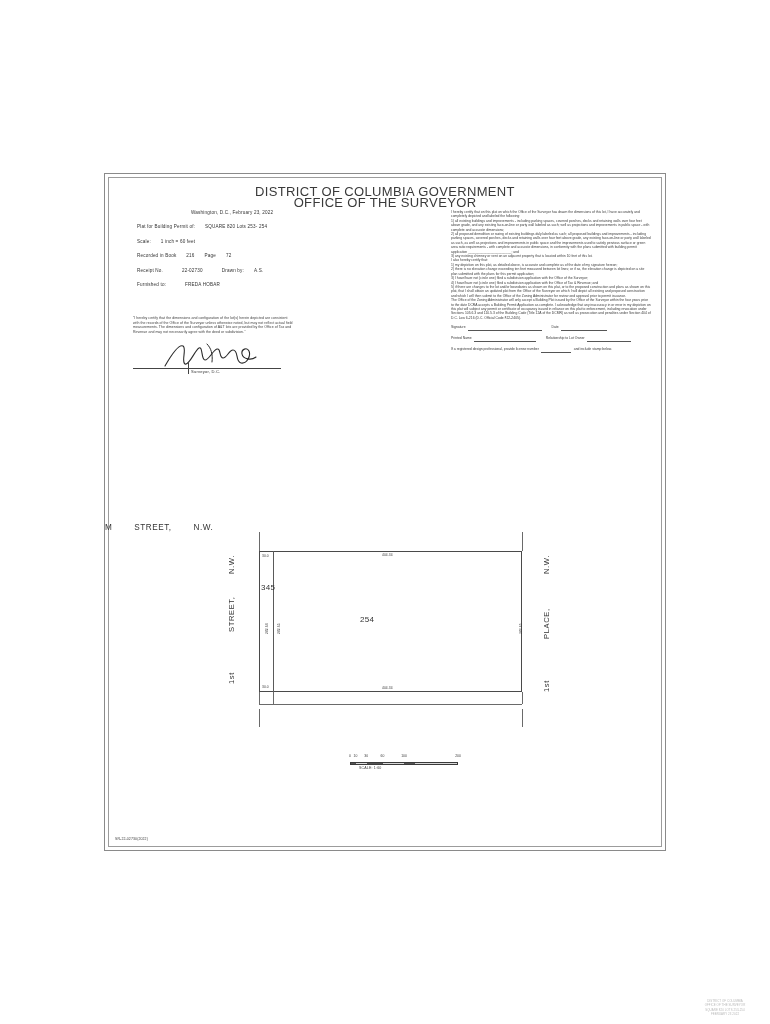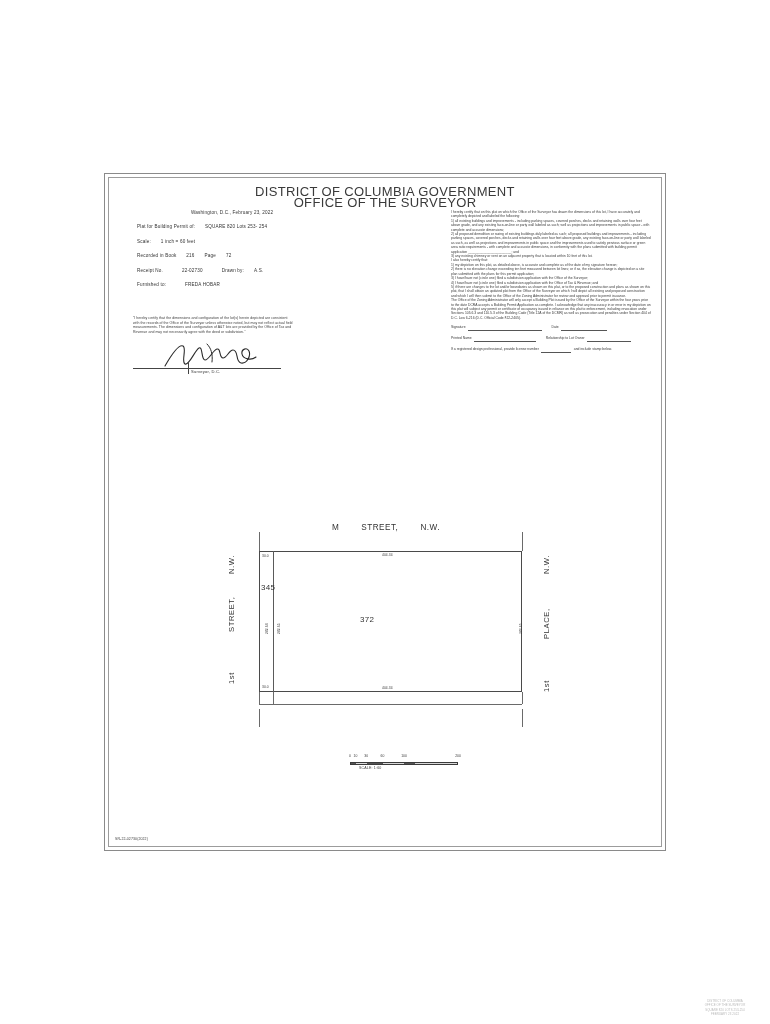--- a/index.html
+++ b/index.html
@@ -167,21 +167,20 @@
     left: 0; top: 0;
     width: 562px; height: 678px;
     pointer-events: none;
   }
 
   
   #street-top {
     position: absolute;
     left: 0; top: 349px;
     width: 100%;
-    text-align: center;
     font-size: 8.2px;
     letter-spacing: 0.5px;
     color: #333;
     white-space: nowrap;
   }
   #street-top .w { display: inline-block; }
   #street-top .sp { display: inline-block; width: 22px; }
 
   
   #lot-rect {
@@ -449,21 +448,21 @@
       <div class="street-side" style="left:437px; top:465px;">PLACE,</div>
       <div class="street-side" style="left:437px; top:518px;">1st</div>
 
       <div class="row-tick" style="left:154px; top:358px; height:19px;"></div>
       <div class="row-tick" style="left:417px; top:358px; height:19px;"></div>
 
       <div id="lot-rect"></div>
       <div id="lot-divider"></div>
 
       <div id="lot-253">345</div>
-      <div id="lot-254">372</div>
+      <div id="lot-254">254</div>
 
       <div class="dim" style="left:157px; top:380px;">30.0</div>
       <div class="dim" style="left:277px; top:379px;">404.34</div>
 
       <div class="dim" style="left:157px; top:511px;">30.0</div>
       <div class="dim" style="left:277px; top:512px;">404.34</div>
 
       <div class="dim vert" style="left:160px; top:460px;">282.64</div>
       <div class="dim vert" style="left:172px; top:460px;">282.65</div>
       <div class="dim vert" style="left:414px; top:460px;">282.65</div>

